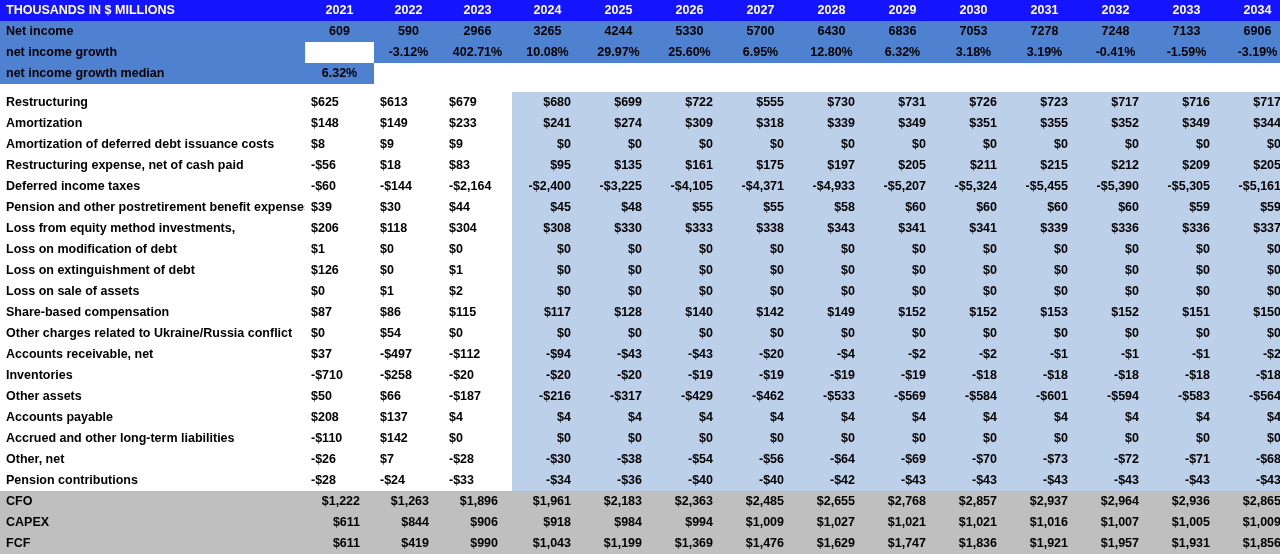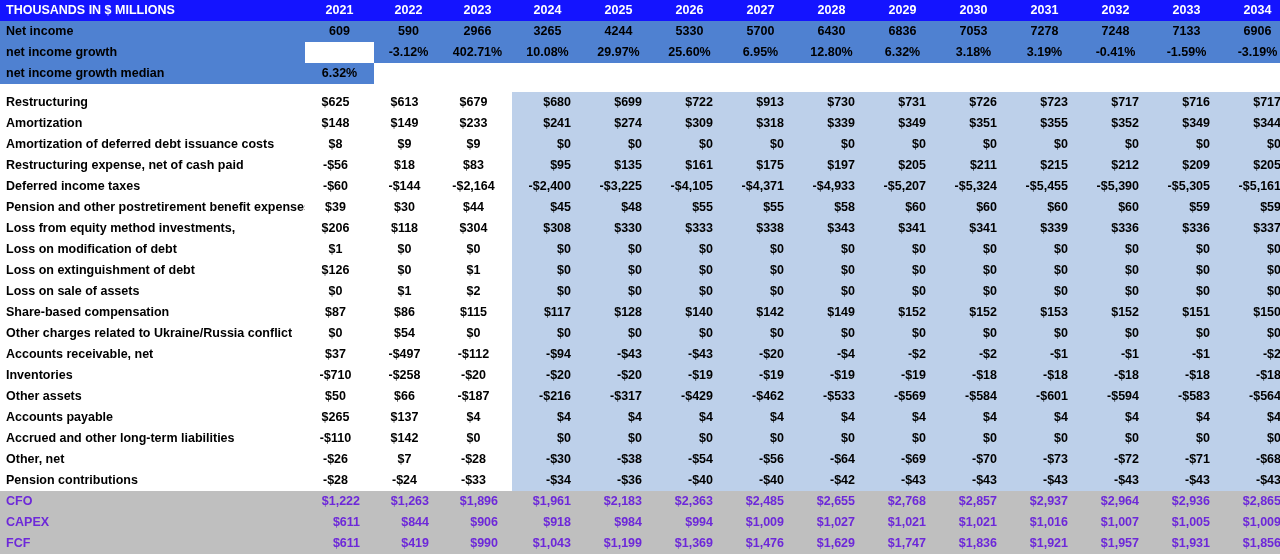--- a/index.html
+++ b/index.html
@@ -57,34 +57,34 @@
 
   
   tr.data td.label {
     background: #ffffff;
     color: #000000;
     text-align: left;
   }
   tr.data td.hist {
     background: #ffffff;
     color: #000000;
-    text-align: center;
+    text-align: left;
     padding-right: 14px;
   }
   tr.data td.proj {
     background: #bdd0ea;
     color: #000000;
     text-align: right;
     padding-right: 12px;
   }
 
   
   tr.summary td {
     background: #bfbfbf;
-    color: #6d28d9;
+    color: #000000;
   }
   tr.summary td.label { text-align: left; }
   tr.summary td.hist { text-align: right; padding-right: 14px; }
   tr.summary td.proj { text-align: right; padding-right: 12px; }
 
   
   tr.spacer td {
     height: 8px;
     line-height: 8px;
     background: #ffffff;
@@ -184,21 +184,21 @@
         <td colspan="15"></td>
       </tr>
       <tr class="data">
         <td class="label">Restructuring</td>
         <td class="hist">$625</td>
         <td class="hist">$613</td>
         <td class="hist">$679</td>
         <td class="proj">$680</td>
         <td class="proj">$699</td>
         <td class="proj">$722</td>
-        <td class="proj">$913</td>
+        <td class="proj">$555</td>
         <td class="proj">$730</td>
         <td class="proj">$731</td>
         <td class="proj">$726</td>
         <td class="proj">$723</td>
         <td class="proj">$717</td>
         <td class="proj">$716</td>
         <td class="proj">$717</td>
       </tr>
       <tr class="data">
         <td class="label">Amortization</td>
@@ -433,21 +433,21 @@
         <td class="proj">-$533</td>
         <td class="proj">-$569</td>
         <td class="proj">-$584</td>
         <td class="proj">-$601</td>
         <td class="proj">-$594</td>
         <td class="proj">-$583</td>
         <td class="proj">-$564</td>
       </tr>
       <tr class="data">
         <td class="label">Accounts payable</td>
-        <td class="hist">$265</td>
+        <td class="hist">$208</td>
         <td class="hist">$137</td>
         <td class="hist">$4</td>
         <td class="proj">$4</td>
         <td class="proj">$4</td>
         <td class="proj">$4</td>
         <td class="proj">$4</td>
         <td class="proj">$4</td>
         <td class="proj">$4</td>
         <td class="proj">$4</td>
         <td class="proj">$4</td>

